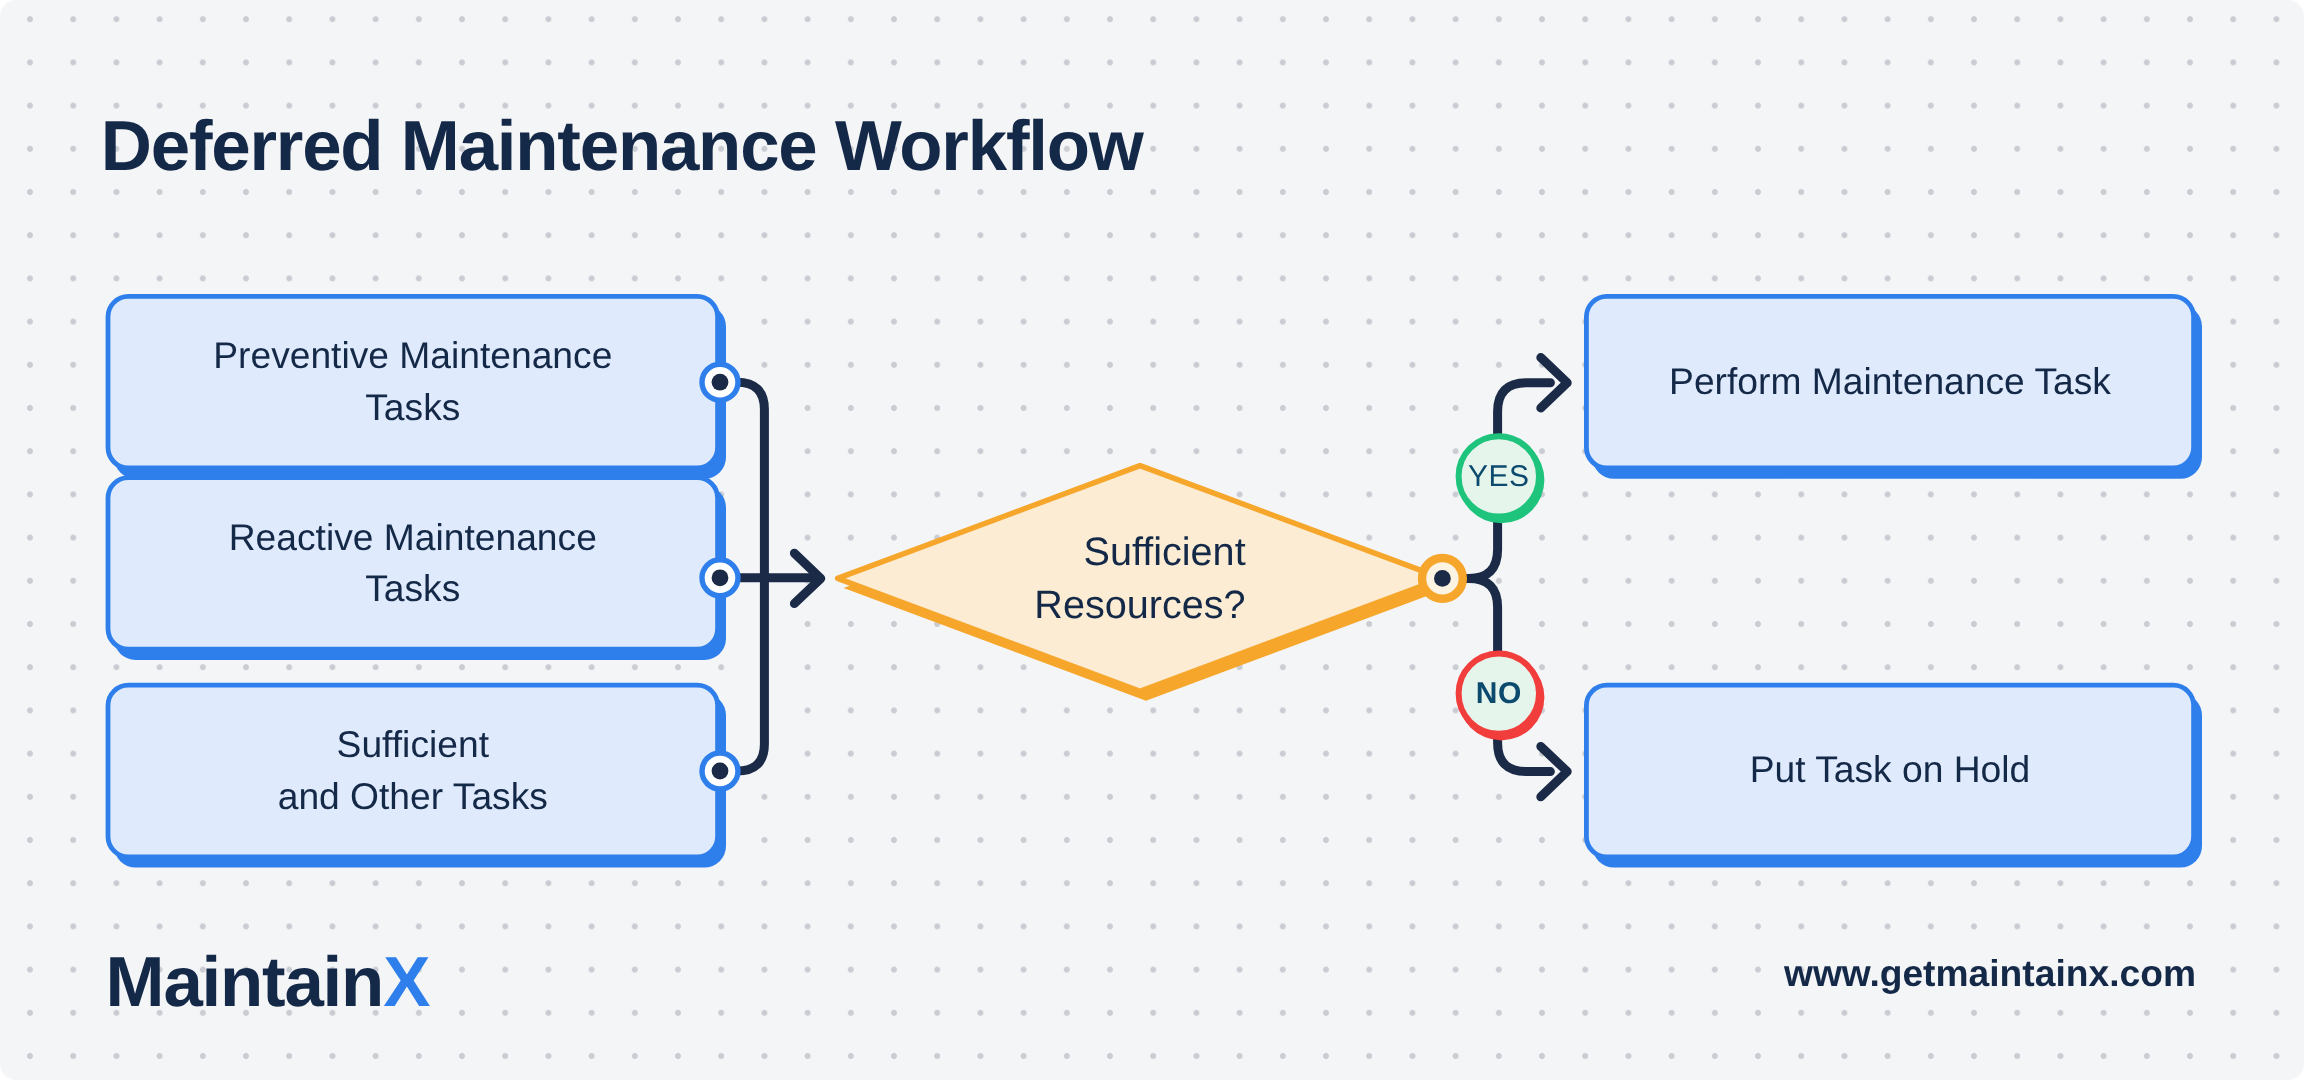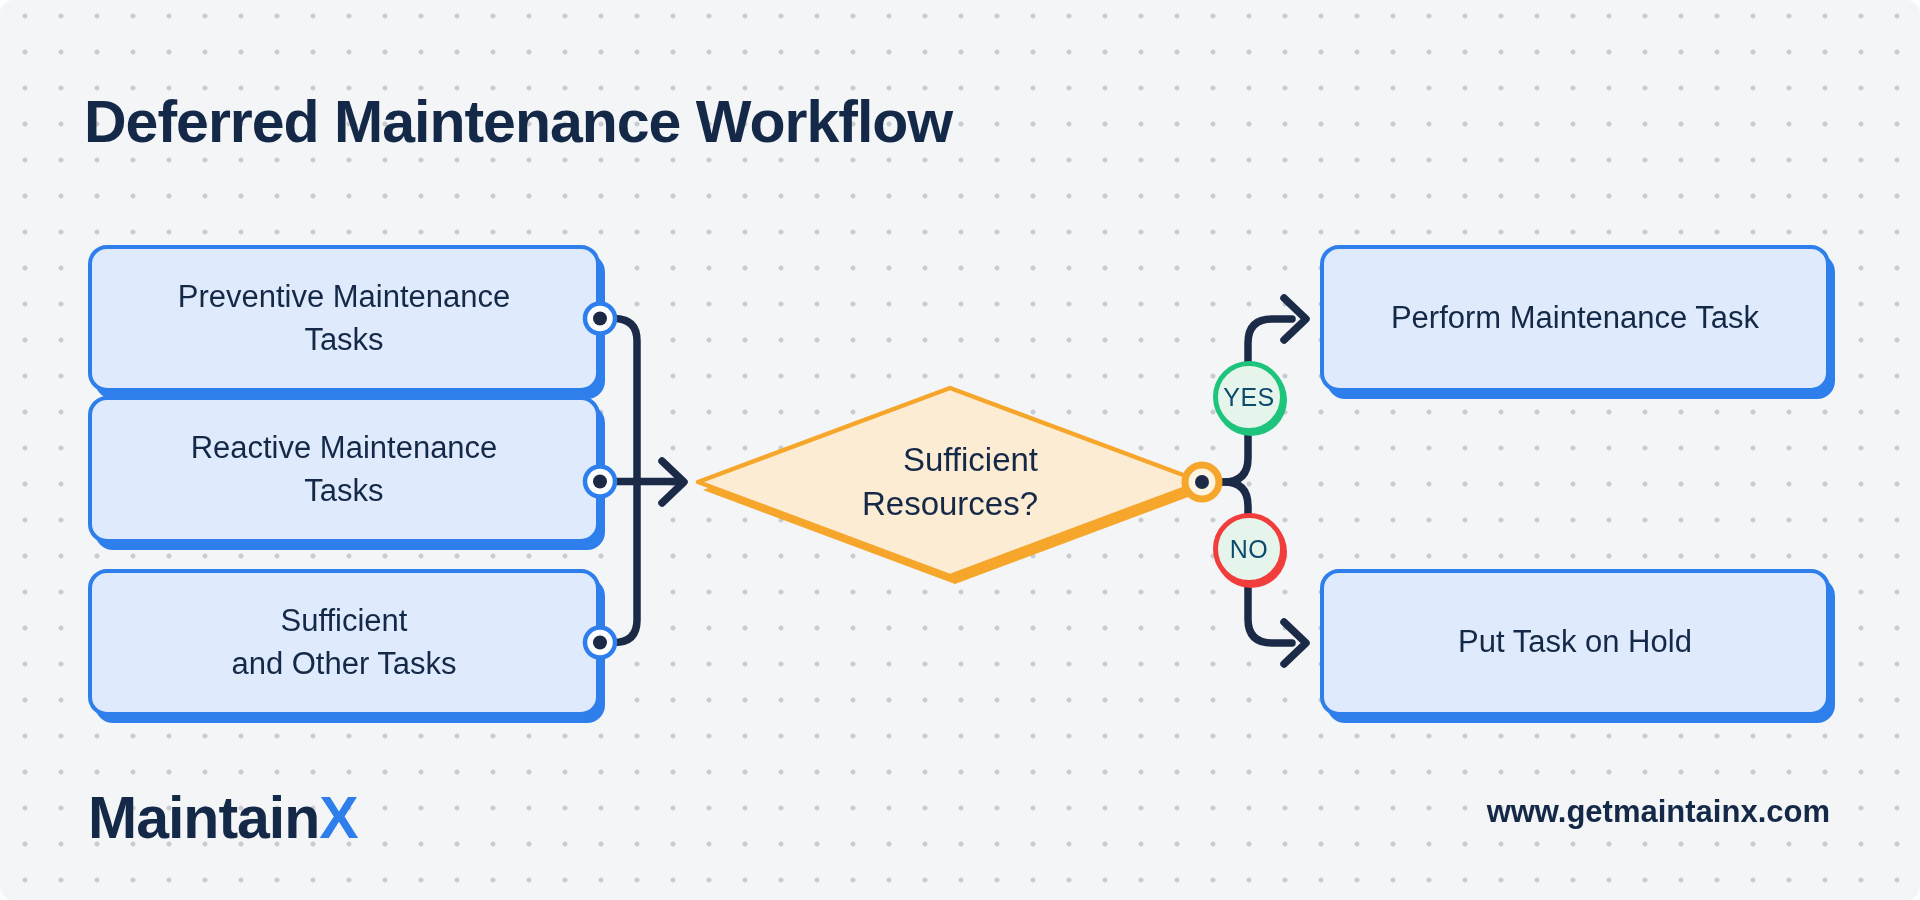--- a/index.html
+++ b/index.html
@@ -46,21 +46,21 @@
     font-size:33px;line-height:1.32;font-weight:500;white-space:pre-line;
     color:var(--navy,#142847);
   }
   .badge{
     position:absolute;z-index:3;width:72px;height:72px;border-radius:50%;
     box-sizing:border-box;display:flex;align-items:center;justify-content:center;
     background:var(--mint,#e6f5ec);
     font-size:25px;font-weight:500;letter-spacing:0.5px;color:#0c4a6e;
   }
   .badge.yes{left:1213px;top:361px;border:5px solid var(--green,#1ec47c);box-shadow:2px 3px 0 0 var(--green,#1ec47c);}
-  .badge.no{left:1213px;top:513px;border:5px solid var(--red,#f23d3d);box-shadow:2px 3px 0 0 var(--red,#f23d3d);}
+  .badge.no{left:1213px;top:542px;border:5px solid var(--red,#f23d3d);box-shadow:2px 3px 0 0 var(--red,#f23d3d);font-weight:bold;}
   .logo{
     position:absolute;left:88px;top:784px;z-index:1;
     font-size:59px;font-weight:800;letter-spacing:-1px;
   }
   .logo .dark{color:var(--navy,#142847);}
   .logo .accent{color:var(--blue,#2e7fec);}
   .website{
     position:absolute;right:90px;top:794px;z-index:1;
     font-size:31px;font-weight:600;color:var(--navy,#142847);margin-left:31px;
   }

